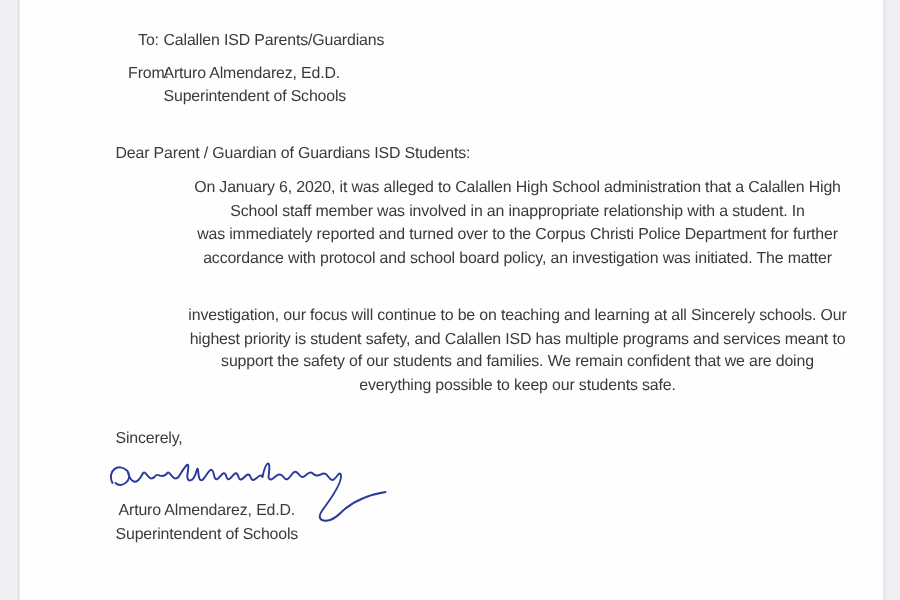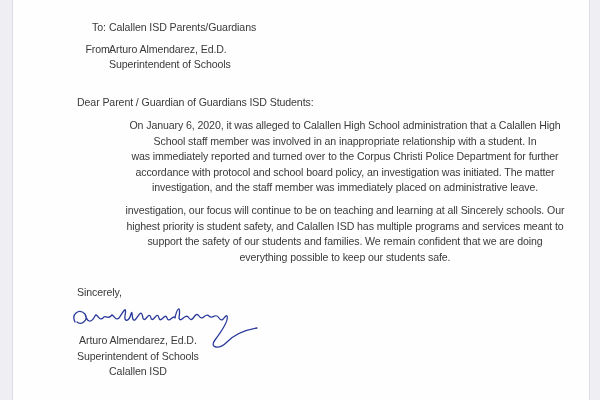--- a/index.html
+++ b/index.html
@@ -46,35 +46,33 @@
     <span class="hdr-val">Superintendent of Schools</span>
   </div>
 
   <div class="salutation text">Dear Parent / Guardian of Guardians ISD Students:</div>
 
   <div class="para text" style="top:118px;">
     <span>On January 6, 2020, it was alleged to Calallen High School administration that a Calallen High</span>
     <span>School staff member was involved in an inappropriate relationship with a student.  In</span>
     <span>was immediately reported and turned over to the Corpus Christi Police Department for further</span>
     <span>accordance with protocol and school board policy, an investigation was initiated.  The matter</span>
-    <span>investigation, and the staff member was immediately placed on administrative leave.</span>
   </div>
 
   <div class="para text" style="top:203px;">
     <span>investigation, our focus will continue to be on teaching and learning at all Sincerely schools.  Our</span>
     <span>highest priority is student safety, and Calallen ISD has multiple programs and services meant to</span>
     <span>support the safety of our students and families.  We remain confident that we are doing</span>
     <span>everything possible to keep our students safe.</span>
   </div>
 
   <div class="closing text">Sincerely,</div>
 
   <svg class="signature" viewBox="0 0 190 60">
     <path d="M6,22 C2,14 10,8 16,14 C20,20 12,26 8,22 M16,14 C18,22 22,24 26,16 C28,12 30,22 34,18 C36,14 38,20 42,16 C44,12 46,22 50,18 C54,12 58,4 56,16 C55,22 60,22 62,14 C64,8 62,22 66,20 C70,16 72,8 74,18 C76,24 80,10 82,18 C84,24 88,10 90,18 C92,24 96,12 98,18 C100,24 104,14 106,18 C108,8 112,4 110,18 C112,24 116,12 120,18 C124,24 126,10 130,16 C134,22 136,12 140,16 C144,20 146,12 150,18 C154,24 156,14 158,16 C160,20 152,32 146,40 C140,48 150,50 158,42 C166,34 176,30 188,28" fill="none" stroke="#2a3a9a" stroke-width="1.3" stroke-linecap="round" stroke-linejoin="round"></path>
   </svg>
 
   <div class="sig-block text">
     <span>Arturo Almendarez, Ed.D.</span>
     <span>Superintendent of Schools</span>
-    <span>Calallen ISD</span>
   </div>
 
 </div>
 
 </body></html>

